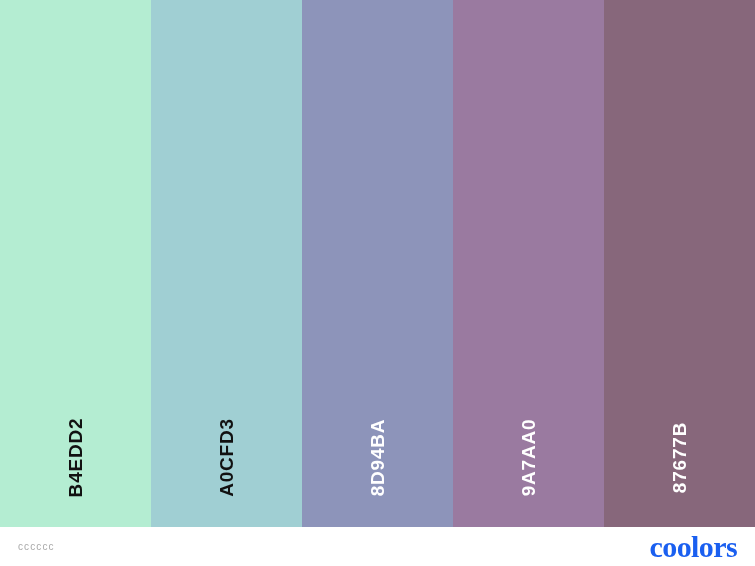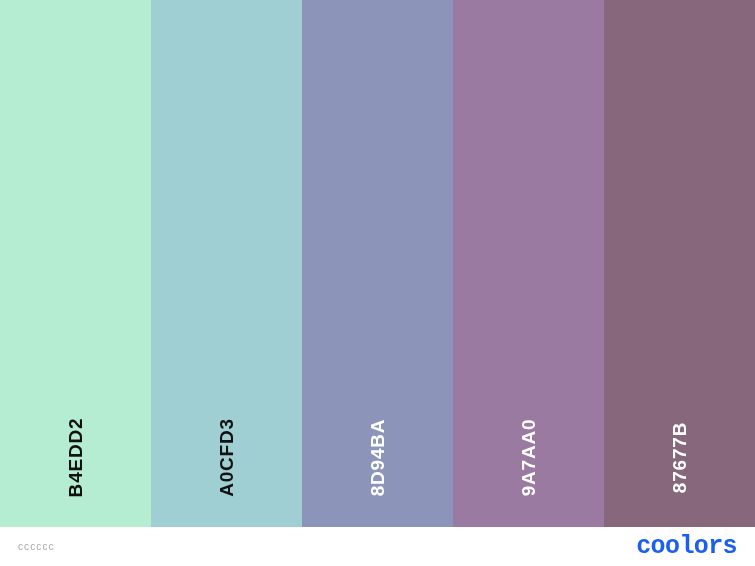--- a/index.html
+++ b/index.html
@@ -70,22 +70,22 @@
 
   .footer-code {
     font-family: "Liberation Sans", sans-serif;
     font-size: 10px;
     letter-spacing: 1.1px;
     color: #a9a9a9;
     user-select: none;
   }
 
   .brand-logo {
-    font-family: Liberation Mono, monospace;
-    font-size: 25px;
+    font-family: Liberation Serif, serif;
+    font-size: 30px;
     font-weight: bold;
     letter-spacing: -0.6px;
     color: #1a5ff0;
     line-height: 1;
     user-select: none;
   }
 </style>
 </head>
 <body>
 

